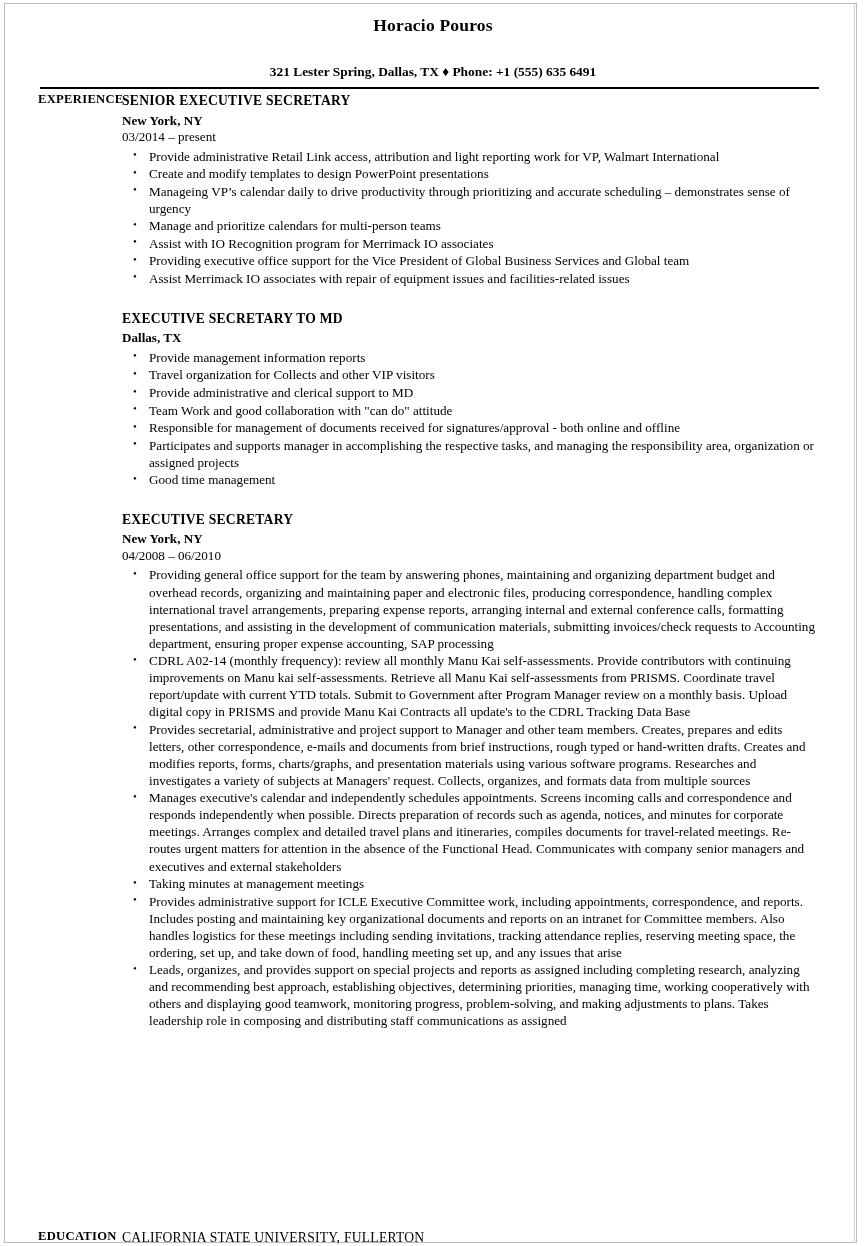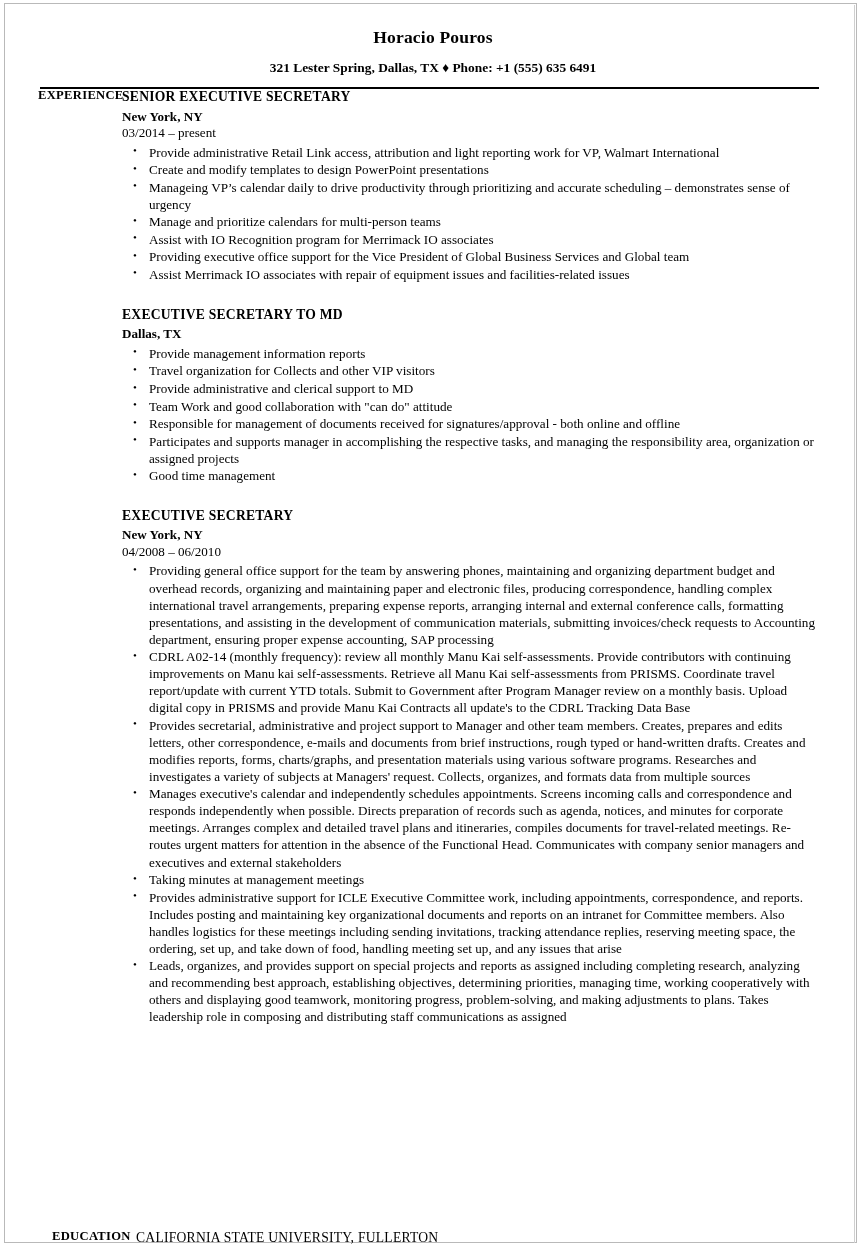--- a/index.html
+++ b/index.html
@@ -47,22 +47,21 @@
     top: 0;
     width: 866px;
   }
 
   
   .name {
     text-align: center;
     font-weight: bold;
     font-size: 17.5px;
     letter-spacing: 0.2px;
-    margin: 0;
-    padding-top: 28px;
+    margin: 16px;
     line-height: 1.1;
   }
   .contact {
     text-align: center;
     font-weight: bold;
     font-size: 13.4px;
     margin: 0;
     padding-top: 14px;
     line-height: 1.1;
   }
@@ -141,21 +140,21 @@
     top: -0.5px;
     font-size: 11px;
     line-height: 1.45;
   }
 
   .gap-job { height: 22px; }
   .gap-after-header { height: 12px; }
 
   .edu-row {
     position: absolute;
-    left: 14px;
+    left: 0;
     top: 1229px;
     width: 798px;
   }
   .edu-row .col-label { font-size: 12.6px; }
   .edu-title {
     font-weight: normal;
     font-size: 13.6px;
     letter-spacing: 0.25px;
     line-height: 1.3;
     margin: 0;

